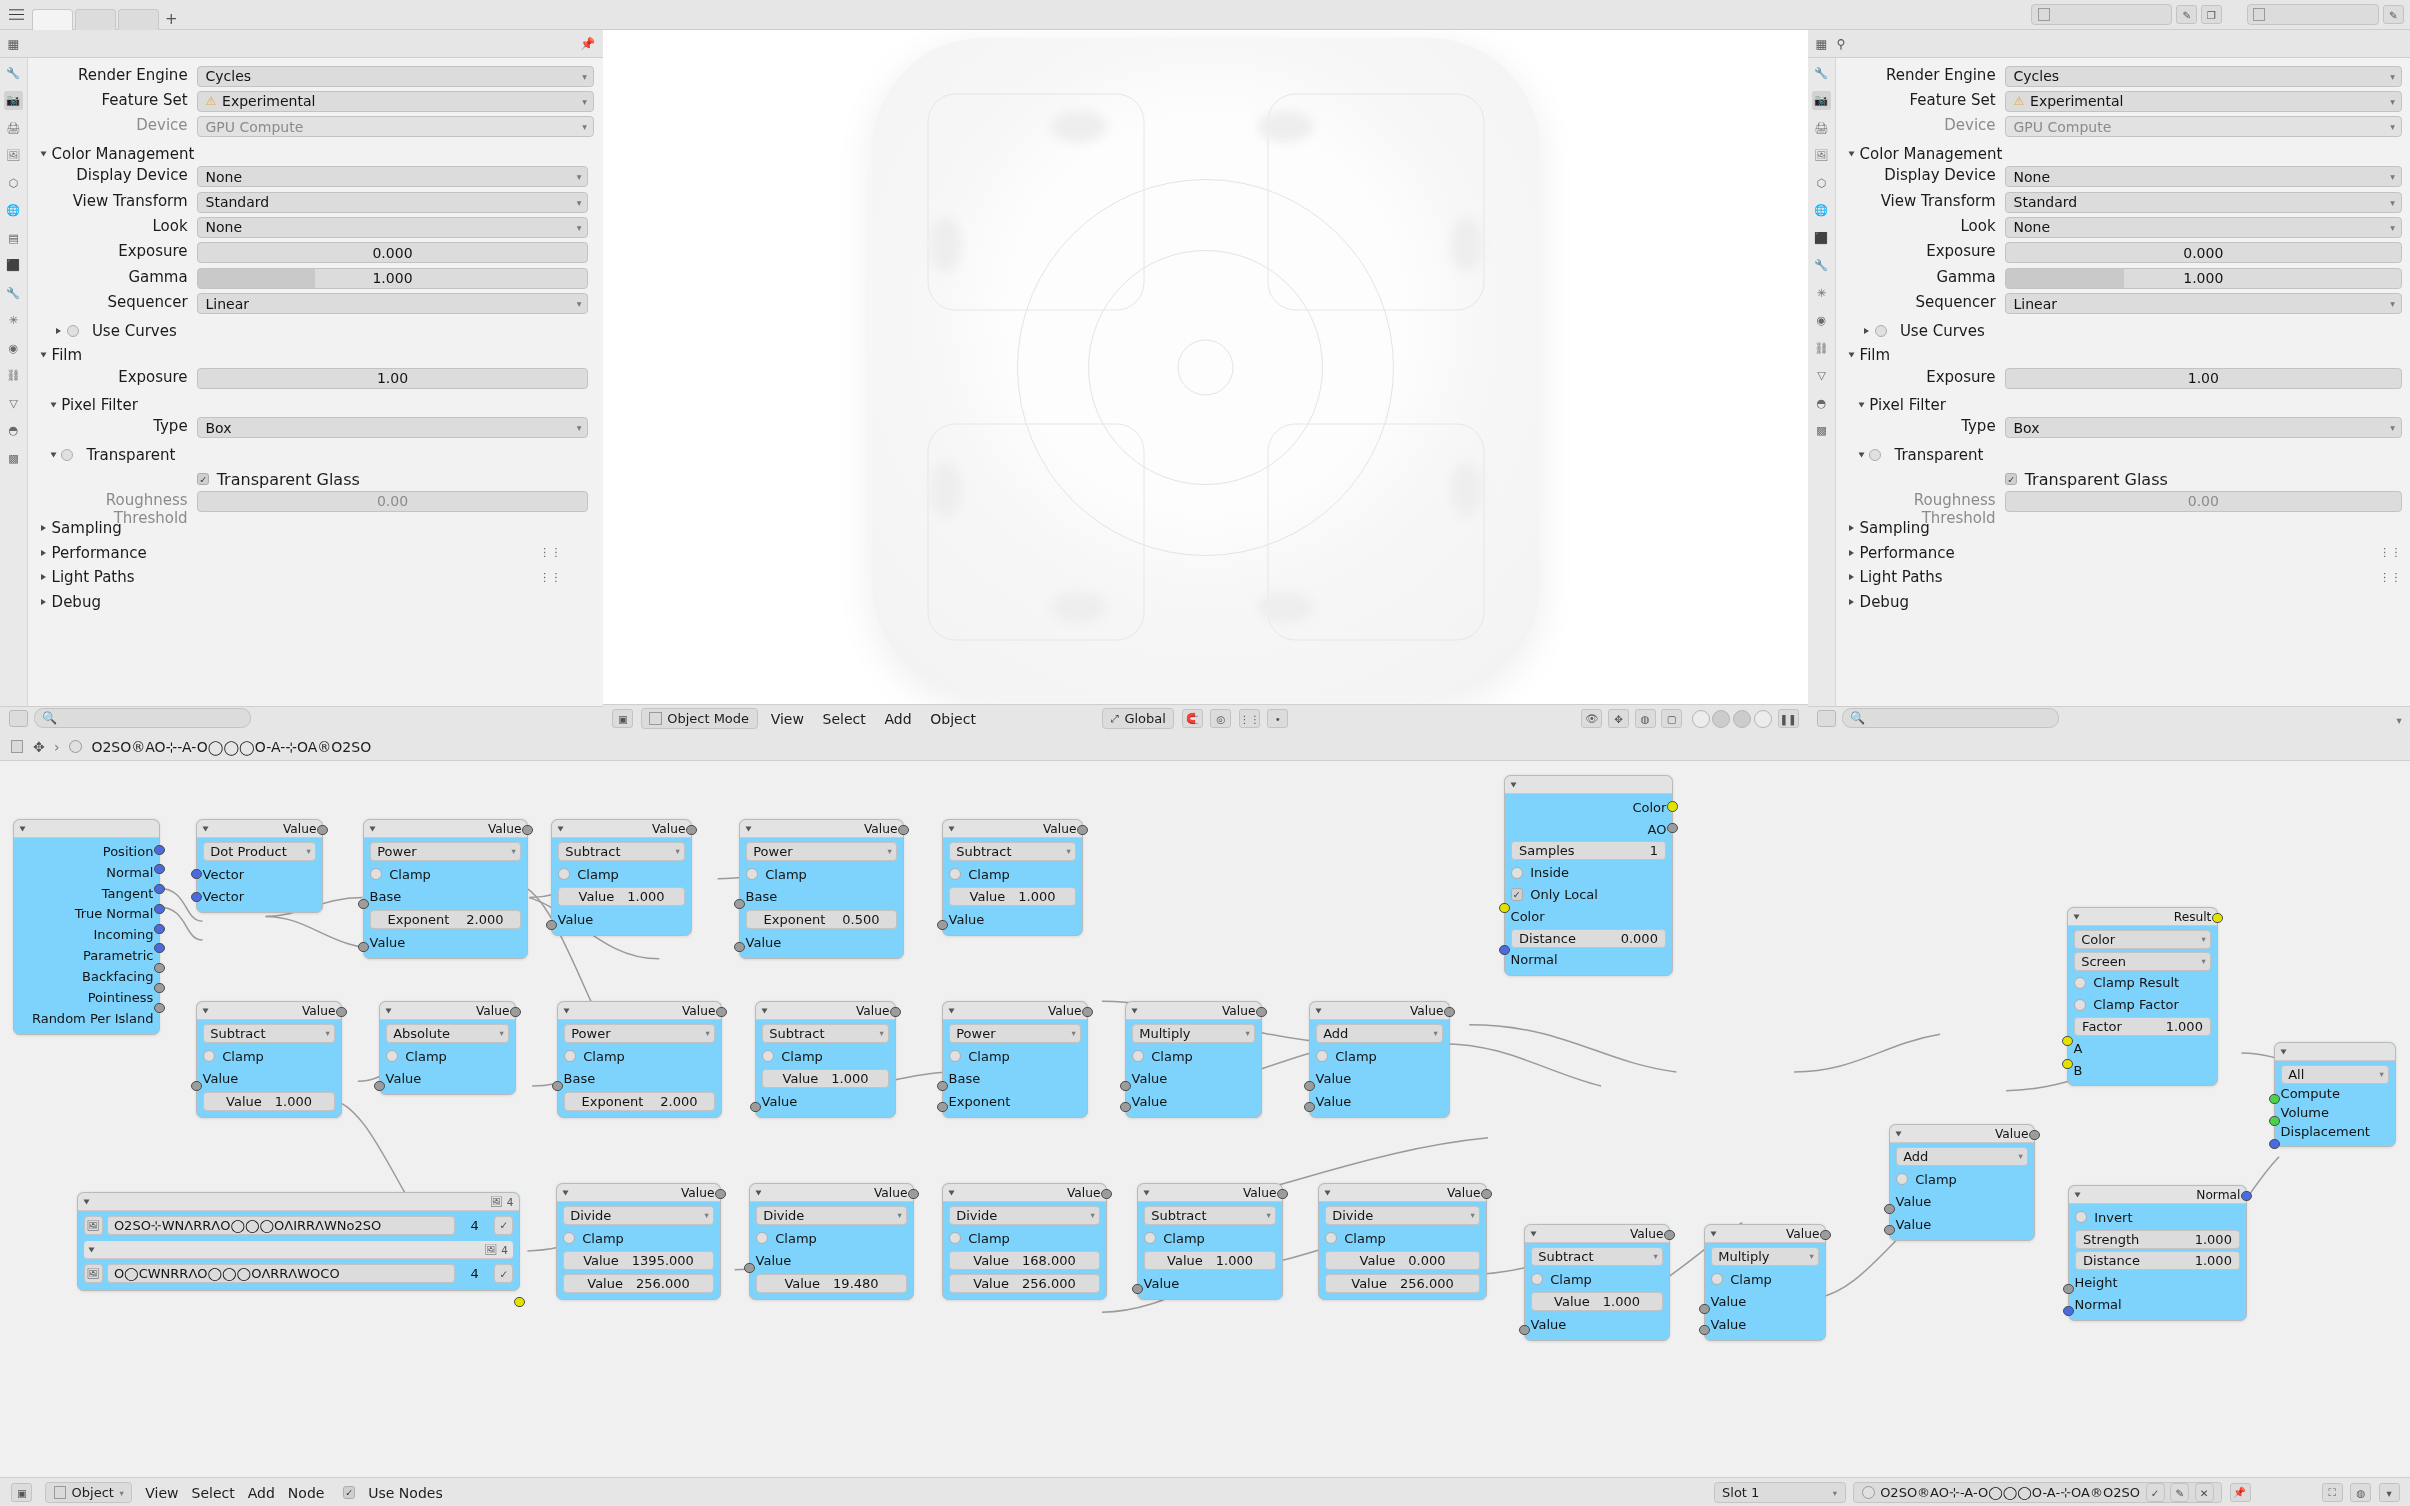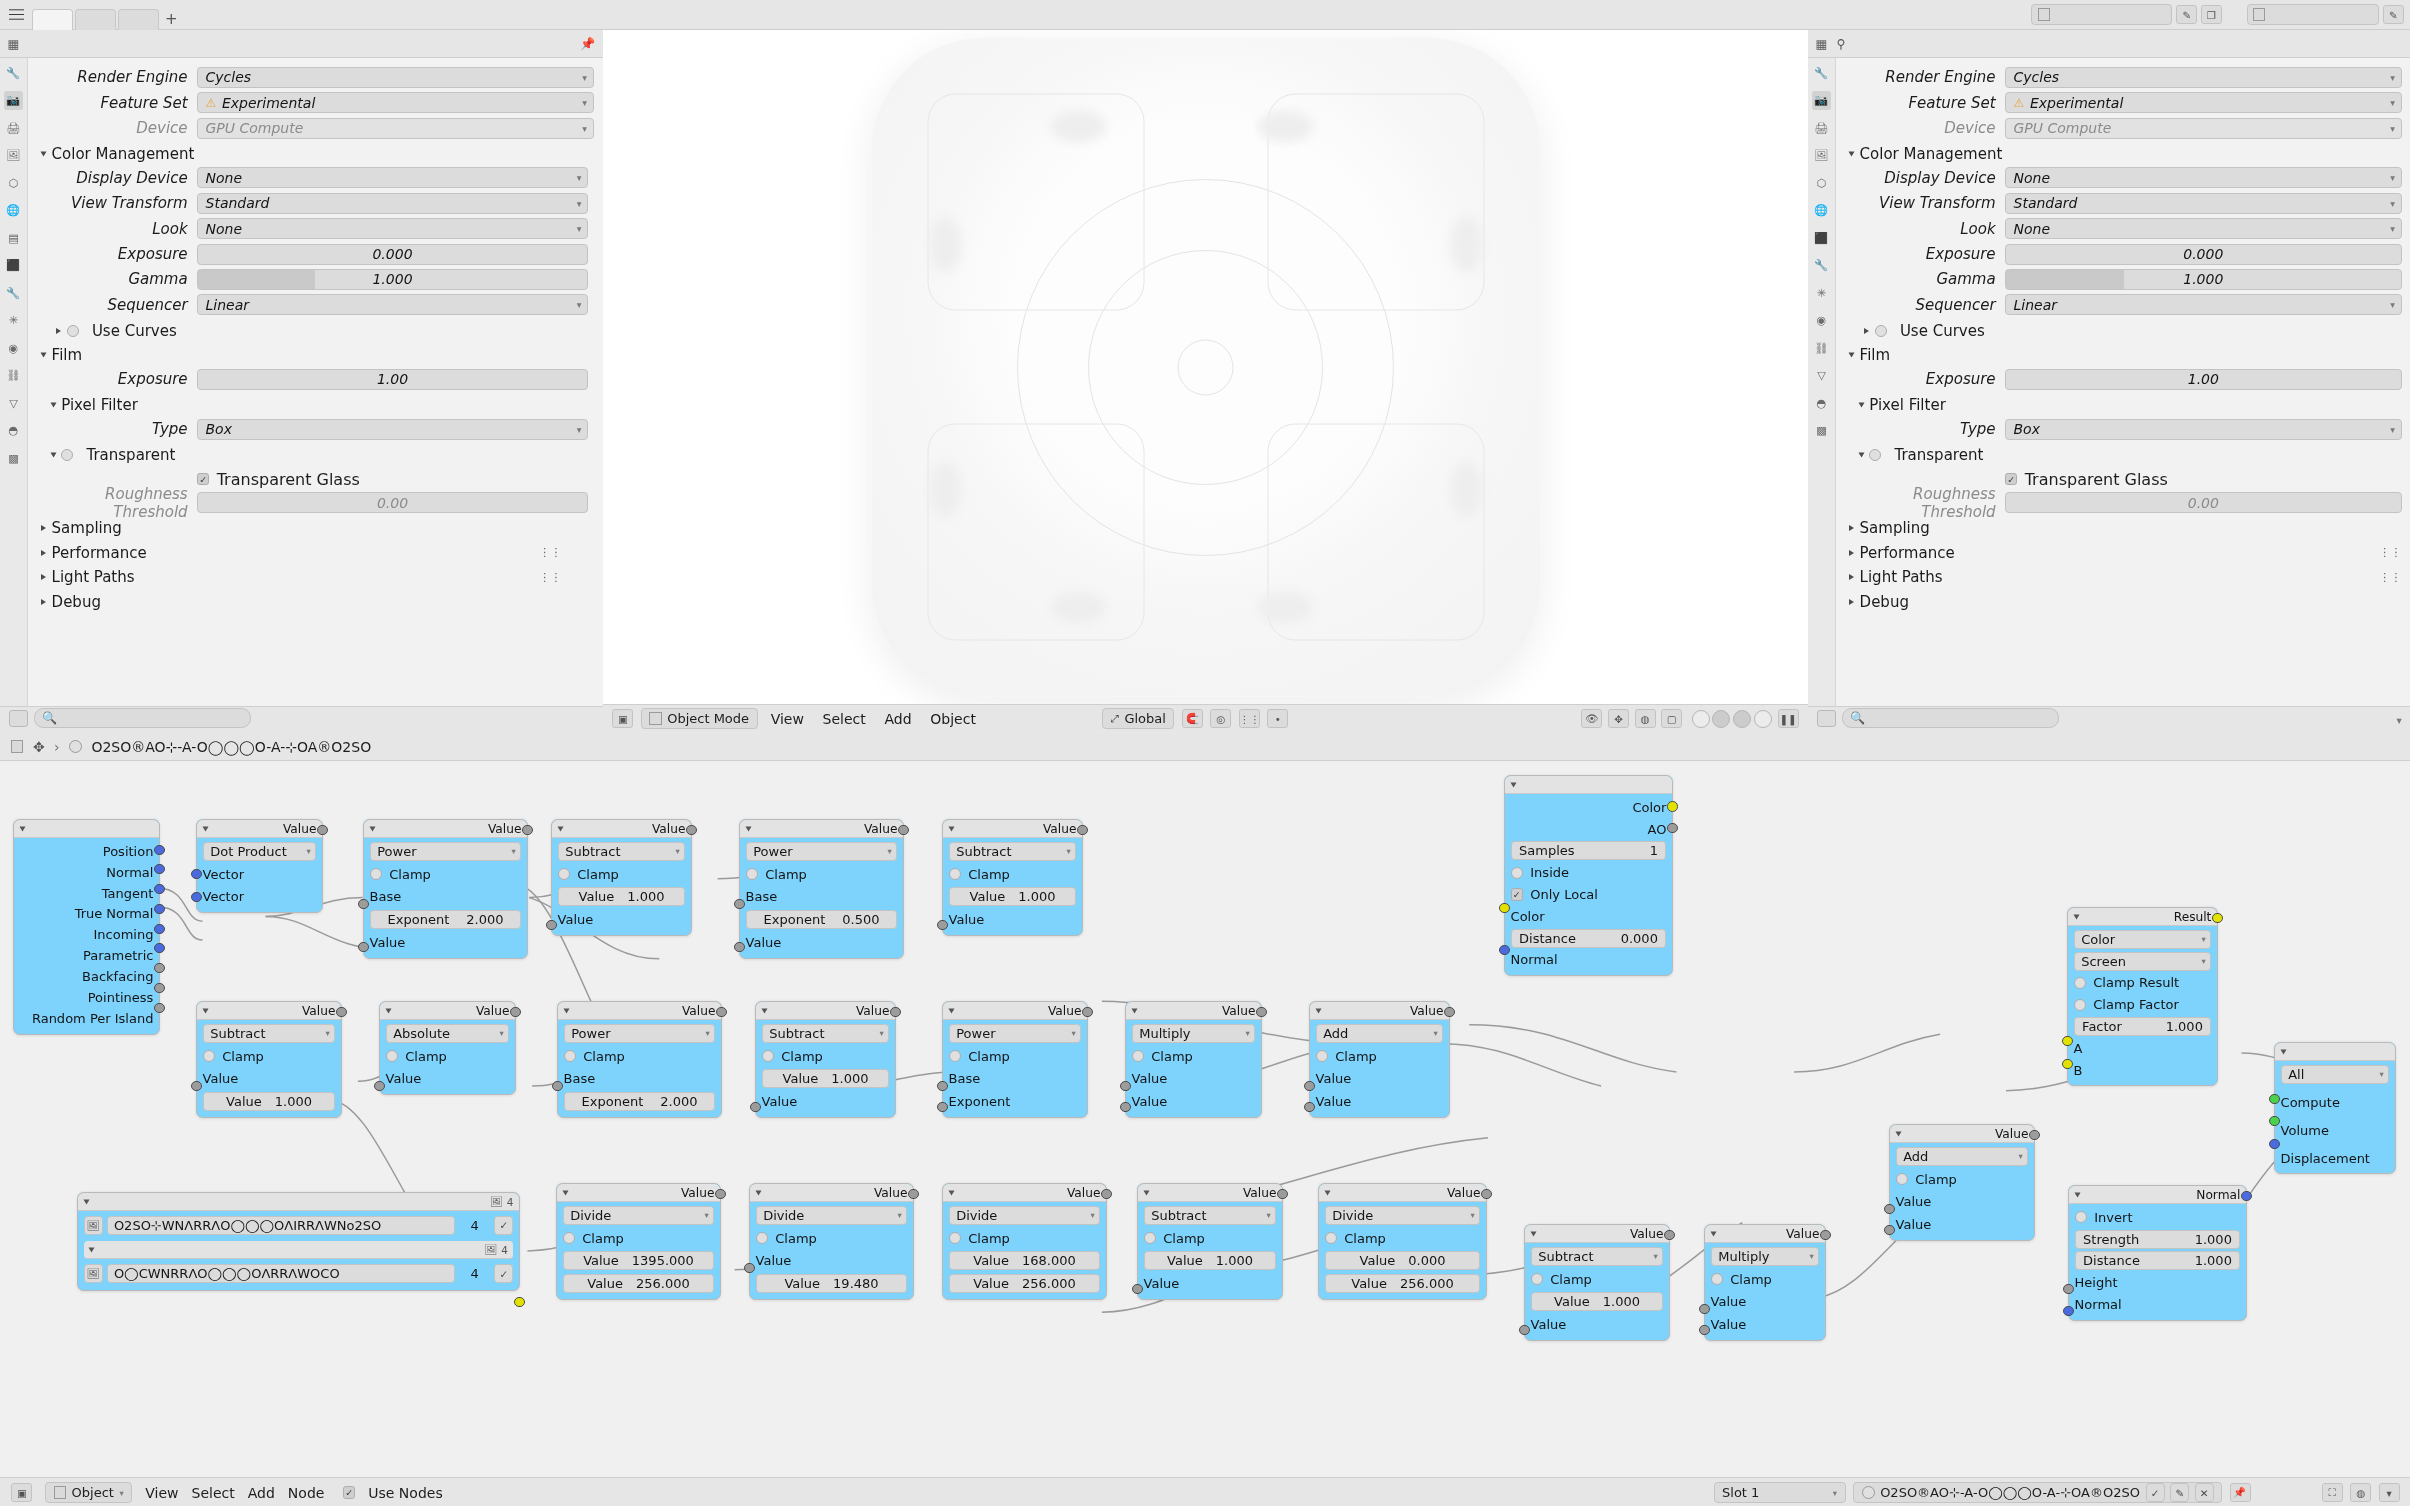--- a/index.html
+++ b/index.html
@@ -42,21 +42,21 @@
   
   .props { background: #f2f2f2; }
   .props-tabs {
     position: absolute; left: 0; top: 28px; width: 28px; bottom: 0;
     background: #e9e9e9; border-right: 0.9px solid #d6d6d6;
     display: flex; flex-direction: column; align-items: center; padding-top: 5.6px; gap: 8.5px;
   }
   .ptab { width: 19px; height: 19px; border-radius: 2.8px; display: flex; align-items: center; justify-content: center; color: #6a6a6a; font-size: 11.3px; }
   .ptab.sel { background: #d2d2d2; }
   .props-body { position: absolute; left: 28px; top: 28px; right: 0; bottom: 26px; padding: 7.5px 9.4px 0 0; }
-  .row { display: flex; align-items: center; height: 23.5px; margin-bottom: 1.9px; font-style: italic; }
+  .row { display: flex; align-items: flex-start; height: 23.5px; margin-bottom: 1.9px; }
   .row .lbl { width: 169px; text-align: right; padding-right: 9.4px; font-size: 15px; color: #1b1b1b; }
   .ctl {
     flex: 1; height: 21px; background: #dcdcdc; border: 0.9px solid #c3c3c3; border-radius: 3.8px;
     display: flex; align-items: center; padding: 0 7.5px; font-size: 14px; color: #141414; position: relative;
   }
   .ctl.dim { color: #8b8b8b; background: #e2e2e2; }
   .ctl .chev { position: absolute; right: 5.6px; color: #7a7a7a; font-size: 9.4px; }
   .ctl .warn { color: #e8a33d; margin-right: 5.6px; font-size: 12.2px; }
   .ctl.num { justify-content: center; background: #dcdcdc; }
   .ctl.slider { background: linear-gradient(to right, #c9c9c9 0 30%, #dcdcdc 30% 100%); justify-content: center; }
@@ -1032,21 +1032,21 @@
               <span>B</span>
               <span class="sock in s-yellow" style="top:151px;"></span>
             </div>
         </div>
       </div>
 
       <div class="node" style="left:2274px;top:281px;width:122px;">
         <div class="hdr">
             <span class="tri"></span>
           </div>
-        <div class="body" style="gap:9px;">
+        <div class="body" style="gap:0;">
           <div class="nsel">
               <span>All</span>
               <span class="chev">▾</span>
             </div>
           <div class="nrow">
               <span>Compute</span>
               <span class="sock in s-green" style="top:51px;"></span>
             </div>
           <div class="nrow">
               <span>Volume</span>

